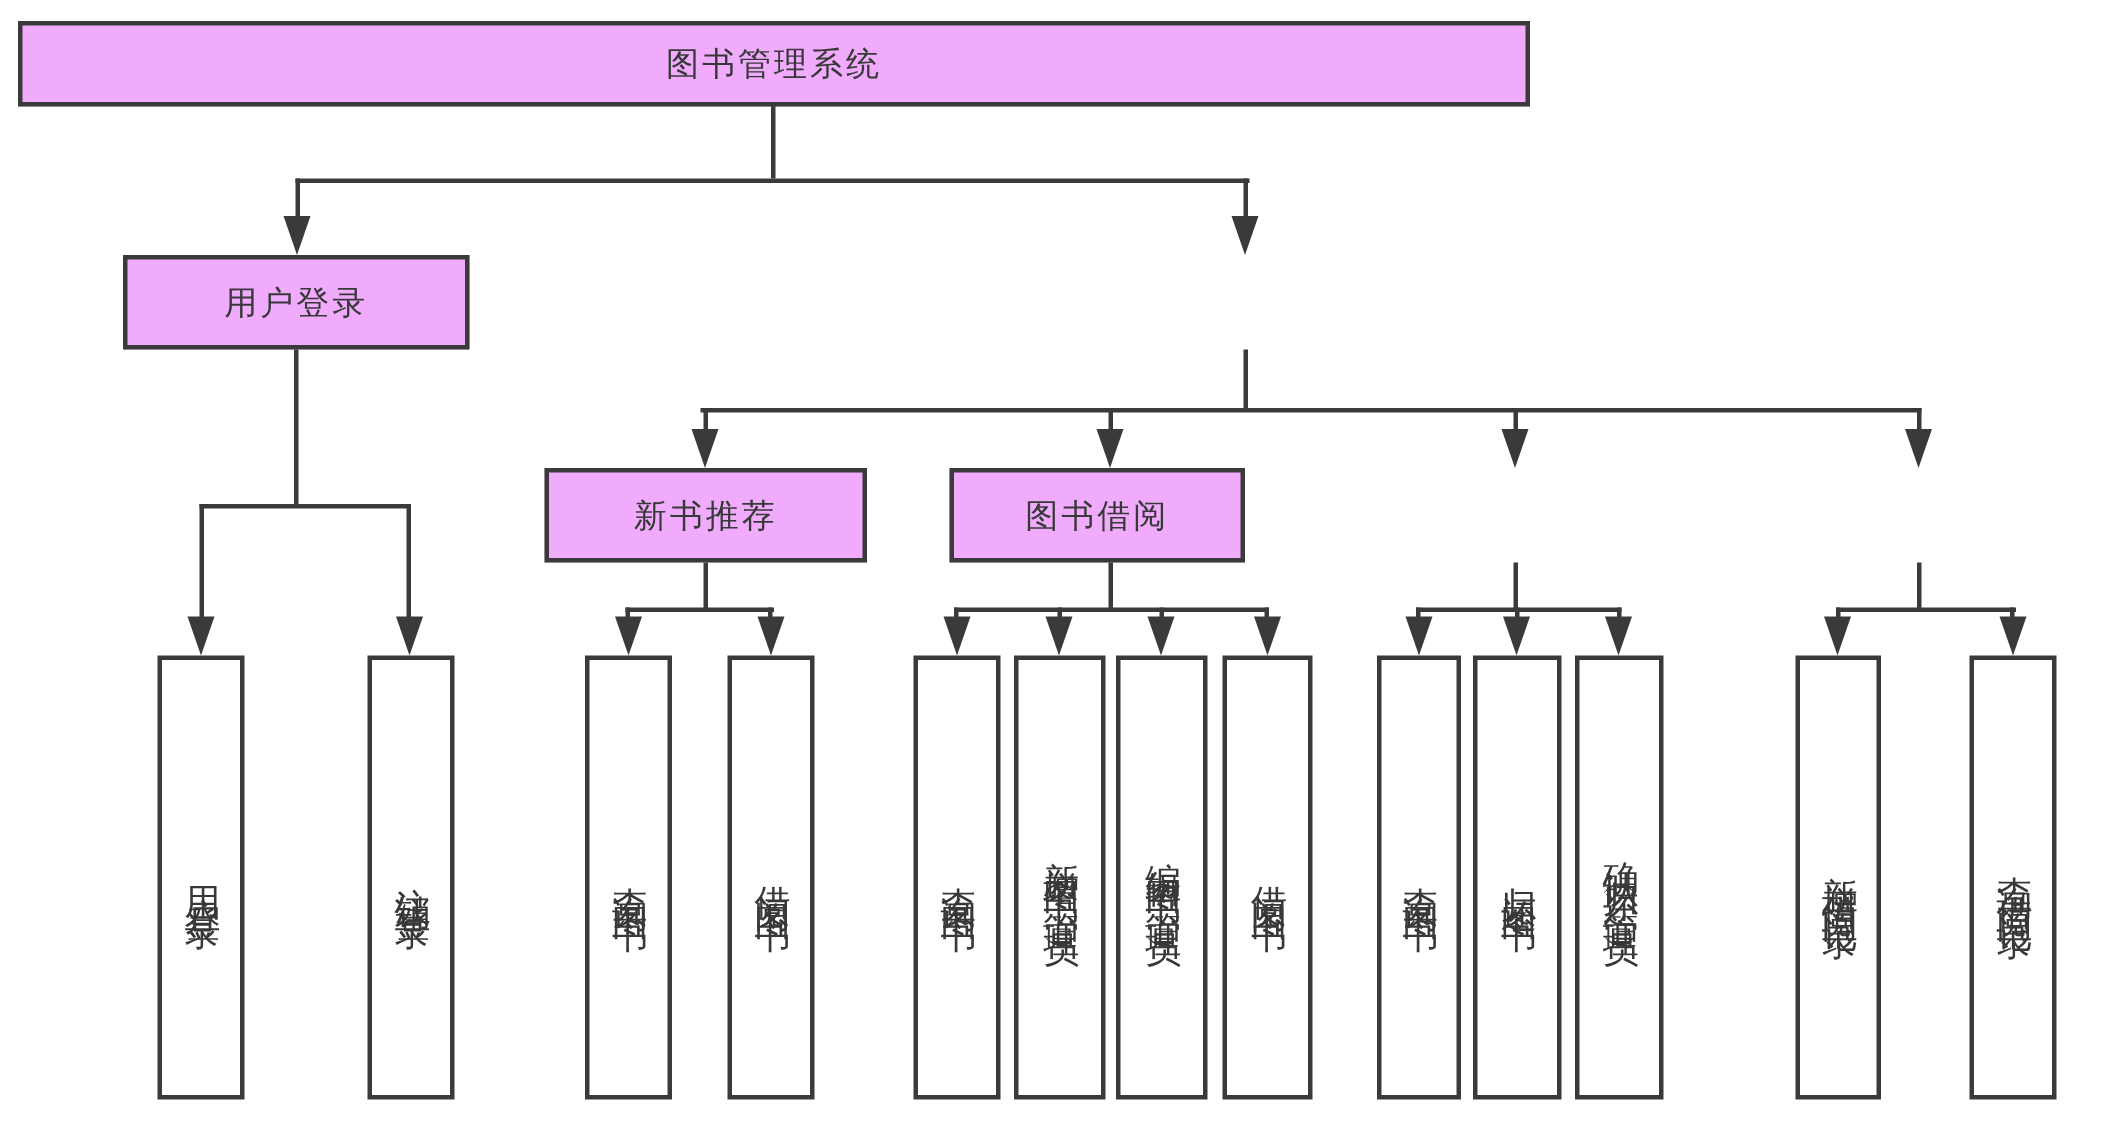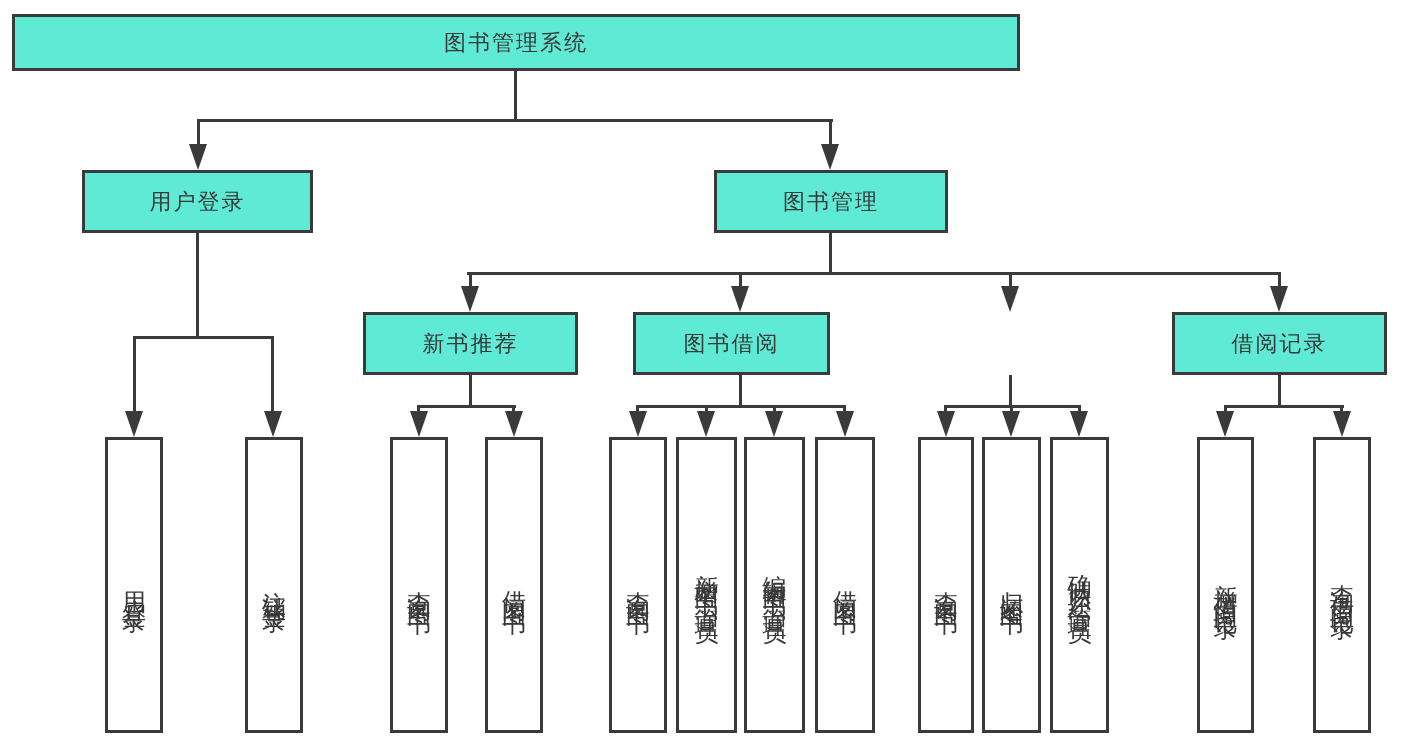--- a/index.html
+++ b/index.html
@@ -13,21 +13,21 @@
     position:relative;
     width:1405px;height:747px;
     background:#ffffff;
     overflow:hidden;
   }
   
   .hbox{
     position:absolute;
     box-sizing:border-box;
     border:3px solid var(--line);
-    background:#5eead4;
+    background:#f0abfc;
     display:flex;align-items:center;justify-content:center;
     font-size:22px;letter-spacing:2px;color:var(--text);
     white-space:nowrap;
   }
   
   .vbox{
     position:absolute;
     box-sizing:border-box;
     top:437px;height:296px;
     border:3px solid var(--line);
@@ -76,23 +76,20 @@
   <div class="vl" style="left:514px;top:70px;height:49px;"></div>
   <div class="hl" style="left:197px;top:119px;width:636px;"></div>
   <div class="vl" style="left:197px;top:119px;height:26px;"></div>
   <div class="arrow" style="left:189px;top:144px;"></div>
   <div class="vl" style="left:829px;top:119px;height:26px;"></div>
   <div class="arrow" style="left:821px;top:144px;"></div>
 
   <div class="hbox" style="left:82px;top:170px;width:231px;height:63px;">
     <span>用户登录</span>
   </div>
-  <div class="hbox" style="left:714px;top:170px;width:234px;height:63px;">
-    <span>图书管理</span>
-  </div>
 
   <div class="vl" style="left:196px;top:233px;height:104px;"></div>
   <div class="hl" style="left:133px;top:336px;width:141px;"></div>
   <div class="vl" style="left:133px;top:336px;height:76px;"></div>
   <div class="arrow" style="left:125px;top:411px;"></div>
   <div class="vl" style="left:271px;top:336px;height:76px;"></div>
   <div class="arrow" style="left:264px;top:411px;"></div>
 
   <div class="vl" style="left:829px;top:233px;height:41px;"></div>
   <div class="hl" style="left:467px;top:272px;width:814px;"></div>
@@ -103,23 +100,20 @@
   <div class="vl" style="left:1009px;top:272px;height:14px;"></div>
   <div class="arrow" style="left:1001px;top:286px;"></div>
   <div class="vl" style="left:1278px;top:272px;height:14px;"></div>
   <div class="arrow" style="left:1270px;top:286px;"></div>
 
   <div class="hbox" style="left:363px;top:312px;width:215px;height:63px;align-items:center;">
     <span>新书推荐</span>
   </div>
   <div class="hbox" style="left:633px;top:312px;width:197px;height:63px;">
     <span>图书借阅</span>
-  </div>
-  <div class="hbox" style="left:1172px;top:312px;width:215px;height:63px;">
-    <span>借阅记录</span>
   </div>
 
   <div class="vl" style="left:469px;top:375px;height:33px;"></div>
   <div class="hl" style="left:417px;top:405px;width:99px;"></div>
   <div class="vl" style="left:417px;top:405px;height:8px;"></div>
   <div class="arrow" style="left:410px;top:411px;"></div>
   <div class="vl" style="left:512px;top:405px;height:8px;"></div>
   <div class="arrow" style="left:505px;top:411px;"></div>
 
   <div class="vl" style="left:739px;top:375px;height:33px;"></div>

